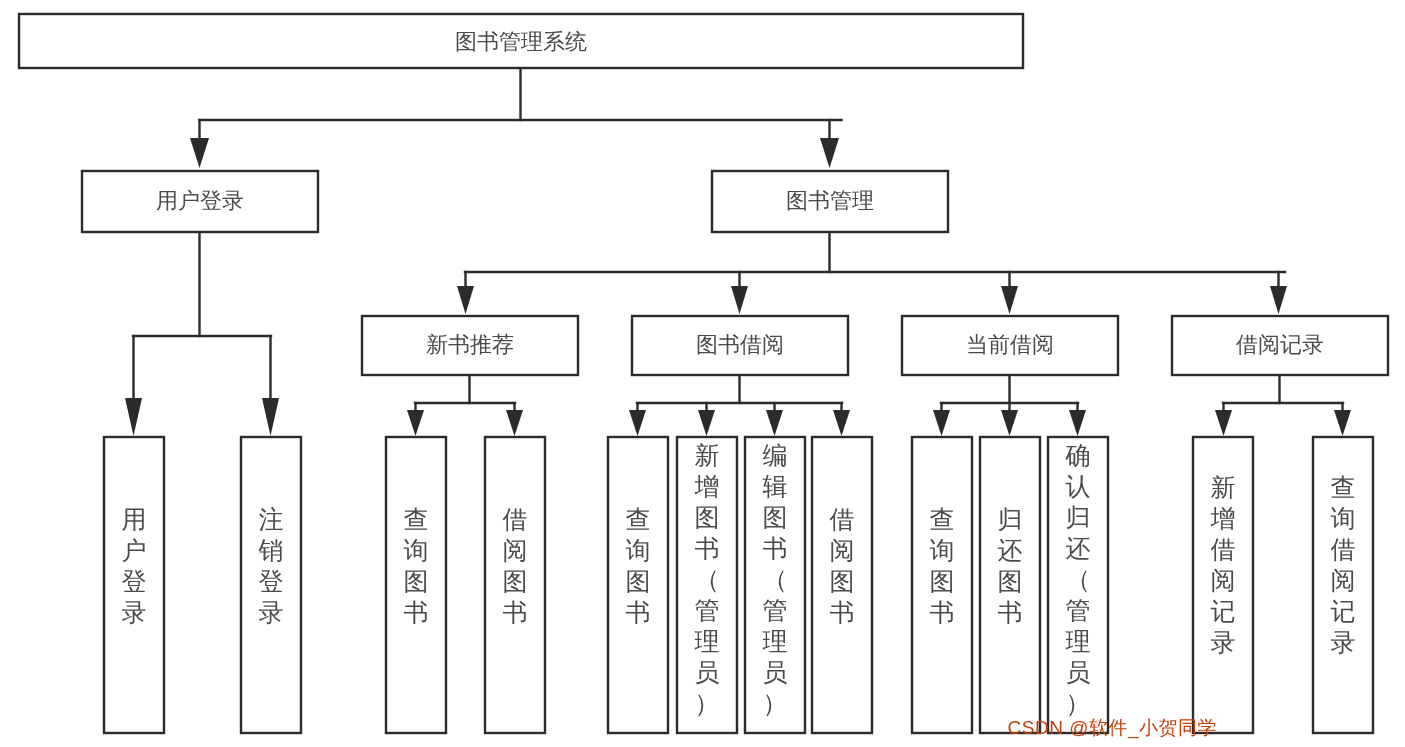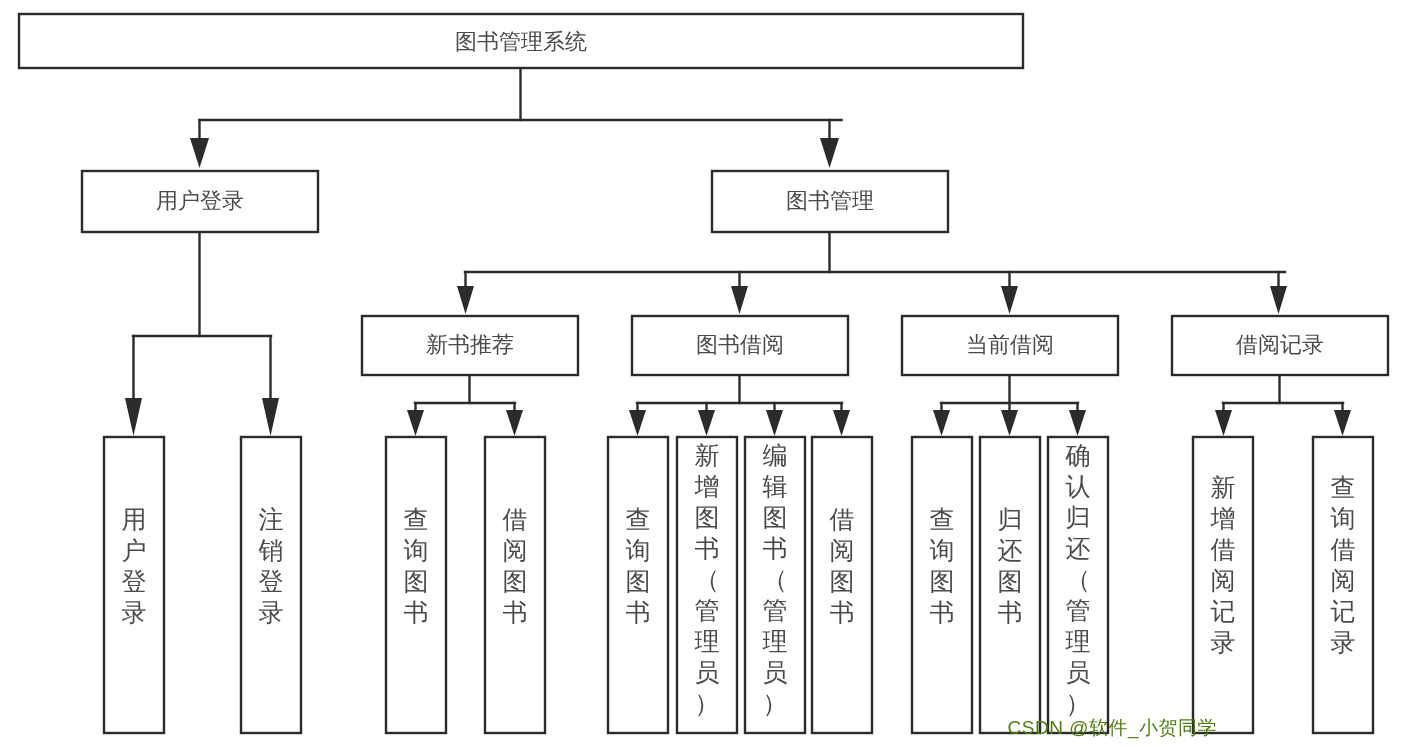--- a/index.html
+++ b/index.html
@@ -52,21 +52,21 @@
     stroke-linecap: square;
   }
   .arrow-head {
     fill: #2b2b2b;
     stroke: none;
   }
   .watermark {
     position: absolute;
     right: 10px;
     bottom: 6px;
-    color: #4d7c0f;
+    color: #c2410c;
     font-size: 19px;
     font-family: "Liberation Sans", "DejaVu Sans", sans-serif;
     letter-spacing: 0.5px;
     white-space: nowrap;
     pointer-events: none;
   }
 </style>
 </head>
 <body>
 

